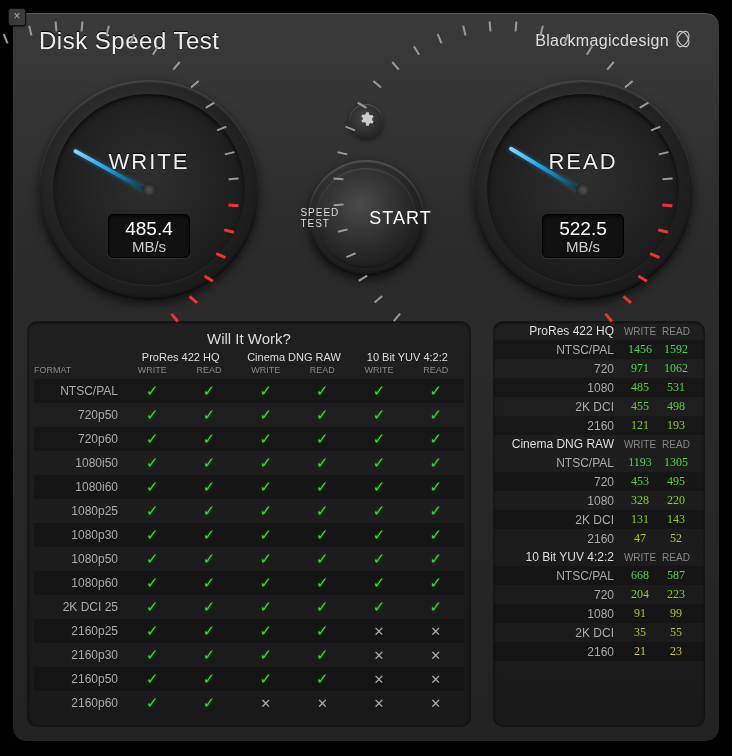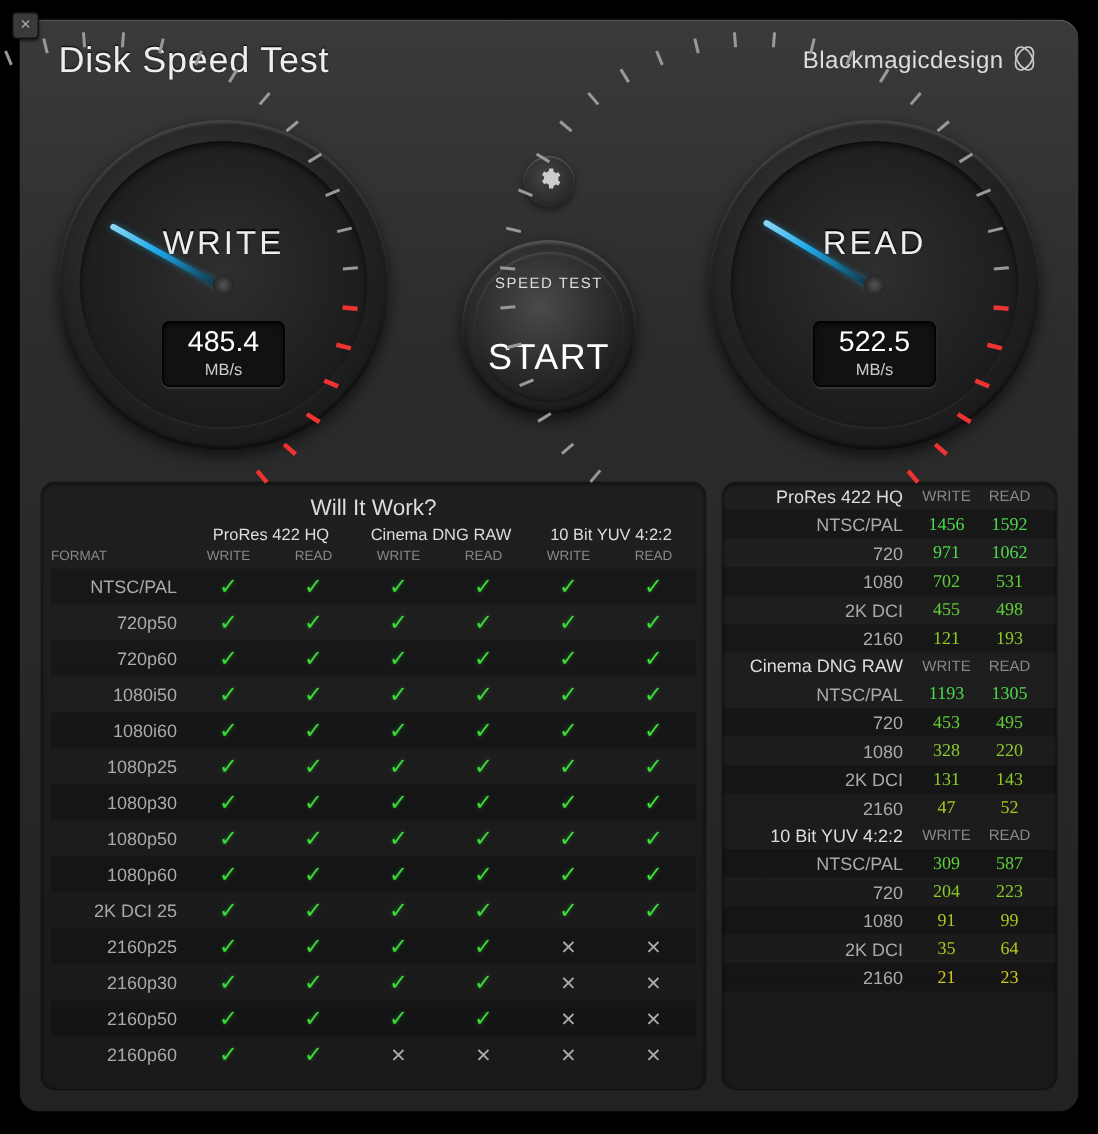--- a/index.html
+++ b/index.html
@@ -9,32 +9,32 @@
 .header { display: flex; justify-content: space-between; align-items: center; padding: 14px 26px 10px; }
 .title { font-size: 24px; font-weight: 300; color: #eee; letter-spacing: .5px; text-shadow: 0 -1px 1px #000; }
 .brand { font-size: 16px; color: #ddd; font-weight: 300; letter-spacing: .3px; display: flex; align-items: center; gap: 4px; }
 .brand-icon svg { width: 20px; height: 20px; }
 .gauge-row { display: flex; justify-content: space-between; align-items: center; padding: 0 26px; height: 250px; }
 .gauge { width: 220px; height: 220px; position: relative; border-radius: 50%; background: radial-gradient(circle at 45% 40%, #4a4a4a 0%, #222 55%, #111 100%); box-shadow: 0 4px 10px rgba(0,0,0,0.6), inset 0 2px 2px rgba(255,255,255,0.15), inset 0 -2px 3px rgba(0,0,0,0.6); }
 .gauge-face { position: absolute; inset: 14px; border-radius: 50%; background: radial-gradient(circle at 50% 45%, #2f2f2f 0%, #1c1c1c 70%, #0f0f0f 100%); box-shadow: inset 0 2px 4px rgba(0,0,0,0.7), inset 0 -1px 1px rgba(255,255,255,0.1); }
 .gauge-label { position: absolute; top: 55px; width: 100%; text-align: center; color: #eee; font-size: 22px; font-weight: 500; letter-spacing: 2px; text-shadow: 0 -1px 1px #000; }
 .gauge-reading { position: absolute; bottom: 28px; left: 50%; transform: translateX(-50%); width: 82px; height: 44px; background: #111; border-radius: 5px; border: 1px solid #000; box-shadow: 0 1px 1px rgba(255,255,255,0.1), inset 0 2px 3px rgba(0,0,0,0.6); text-align: center; }
 .gauge-value { font-size: 19px; color: #fff; font-weight: 500; line-height: 24px; margin-top: 2px; }
-.gauge-unit { font-size: 11px; color: #ccc; line-height: 12px; }
+.gauge-unit { font-size: 15px; color: #ccc; line-height: 12px; }
 .needle { position: absolute; left: 50%; top: 50%; width: 86px; height: 4px; background: linear-gradient(90deg, #0a2a3a 0%, #1fa8e8 60%, #8fd8f8 100%); transform-origin: 0 2px; border-radius: 2px; box-shadow: 0 0 4px rgba(30,168,232,0.5); }
 .needle-cap { position: absolute; left: 50%; top: 50%; width: 14px; height: 14px; background: radial-gradient(circle, #555 0%, #111 100%); border-radius: 50%; transform: translate(-50%, -50%); }
 .tick { position: absolute; left: 50%; top: 50%; width: 10px; height: 2px; background: #999; transform-origin: -80px 1px; }
 .tick.redline { background: #e33; height: 3px; }
 .center-col { display: flex; flex-direction: column; align-items: center; gap: 22px; }
 .gear-btn { width: 34px; height: 34px; border-radius: 50%; background: radial-gradient(circle at 45% 40%, #444 0%, #1c1c1c 100%); box-shadow: 0 2px 5px rgba(0,0,0,0.5), inset 0 1px 1px rgba(255,255,255,0.2); display: flex; align-items: center; justify-content: center; color: #ccc; cursor: pointer; }
-.start-btn { width: 116px; height: 116px; border-radius: 50%; background: radial-gradient(circle at 45% 38%, #4a4a4a 0%, #222 60%, #111 100%); box-shadow: 0 4px 10px rgba(0,0,0,0.6), inset 0 2px 2px rgba(255,255,255,0.2), inset 0 -2px 3px rgba(0,0,0,0.6); display: flex; flex-direction: column; align-items: center; justify-content: center; cursor: pointer; position: relative; gap: 30px; }
+.start-btn { width: 116px; height: 116px; border-radius: 50%; background: radial-gradient(circle at 45% 38%, #4a4a4a 0%, #222 60%, #111 100%); box-shadow: 0 4px 10px rgba(0,0,0,0.6), inset 0 2px 2px rgba(255,255,255,0.2), inset 0 -2px 3px rgba(0,0,0,0.6); display: flex; align-items: center; justify-content: center; cursor: pointer; position: relative; gap: 30px; }
 .start-btn::after { content: ""; position: absolute; inset: 8px; border-radius: 50%; box-shadow: inset 0 1px 2px rgba(255,255,255,0.15), inset 0 -1px 2px rgba(0,0,0,0.4); }
 .start-sub { font-size: 10px; color: #ddd; letter-spacing: 1px; }
-.start-main { font-size: 24px; color: #fff; font-weight: 500; letter-spacing: 1px; }
-.results { display: flex; flex: 1; padding: 6px 14px 14px; gap: 10px; min-height: 0; }
+.start-main { font-size: 18px; color: #fff; font-weight: 500; letter-spacing: 1px; }
+.results { display: flex; flex: 1; padding: 6px 14px 14px; gap: 22px; min-height: 0; }
 .panel { background: rgba(0,0,0,0.25); border-radius: 10px; border: 1px solid rgba(0,0,0,0.3); box-shadow: inset 0 1px 3px rgba(0,0,0,0.5); display: flex; flex-direction: column; min-height: 0; }
 .panel-left { flex: 0 0 444px; }
 .panel-right { flex: 1; }
 .panel-title { text-align: center; color: #ddd; font-size: 15px; font-weight: 500; padding: 8px 0 4px; }
 .grid-head { display: grid; grid-template-columns: 90px 1fr 1fr 1fr; text-align: center; font-size: 11px; color: #ddd; padding: 0 6px 2px; }
 .grid-head > div:first-child { text-align: right; padding-right: 6px; }
 .subhead { display: grid; grid-template-columns: 90px 1fr 1fr 1fr 1fr 1fr 1fr; font-size: 9px; color: #888; padding: 0 6px 4px; text-align: center; }
 .subhead > div:first-child { text-align: left; padding-right: 6px; }
 .rows { flex: 1; overflow: hidden; padding: 0 6px; }
 .row { display: grid; grid-template-columns: 90px 1fr 1fr 1fr 1fr 1fr 1fr; height: 24px; align-items: center; font-size: 12px; text-align: center; }
@@ -324,21 +324,21 @@
             <div class="num g0">1456</div>
             <div class="num g0">1592</div>
           </div>
           <div class="rrow">
             <div class="rrow-label">720</div>
             <div class="num g0">971</div>
             <div class="num g0">1062</div>
           </div>
           <div class="rrow stripe">
             <div class="rrow-label">1080</div>
-            <div class="num g1">702</div>
+            <div class="num g1">485</div>
             <div class="num g1">531</div>
           </div>
           <div class="rrow">
             <div class="rrow-label">2K DCI</div>
             <div class="num g1">455</div>
             <div class="num g1">498</div>
           </div>
           <div class="rrow stripe">
             <div class="rrow-label">2160</div>
             <div class="num g2">121</div>
@@ -374,37 +374,37 @@
             <div class="num g3">47</div>
             <div class="num g3">52</div>
           </div>
           <div class="rhead">
             <div>10 Bit YUV 4:2:2</div>
             <div>WRITE</div>
             <div>READ</div>
           </div>
           <div class="rrow stripe">
             <div class="rrow-label">NTSC/PAL</div>
-            <div class="num g1">309</div>
+            <div class="num g1">668</div>
             <div class="num g1">587</div>
           </div>
           <div class="rrow">
             <div class="rrow-label">720</div>
             <div class="num g2">204</div>
             <div class="num g2">223</div>
           </div>
           <div class="rrow stripe">
             <div class="rrow-label">1080</div>
             <div class="num g3">91</div>
             <div class="num g3">99</div>
           </div>
           <div class="rrow">
             <div class="rrow-label">2K DCI</div>
             <div class="num g3">35</div>
-            <div class="num g3">64</div>
+            <div class="num g3">55</div>
           </div>
           <div class="rrow stripe">
             <div class="rrow-label">2160</div>
             <div class="num g4">21</div>
             <div class="num g4">23</div>
           </div>
         </div>
     </div>
   </div>
 </div>

